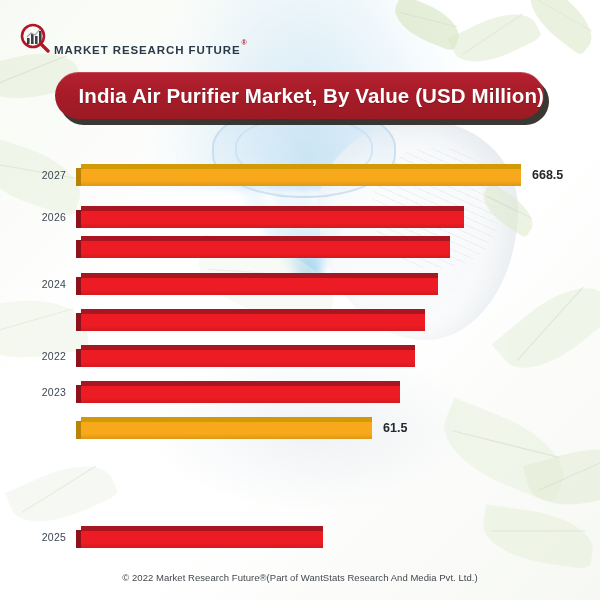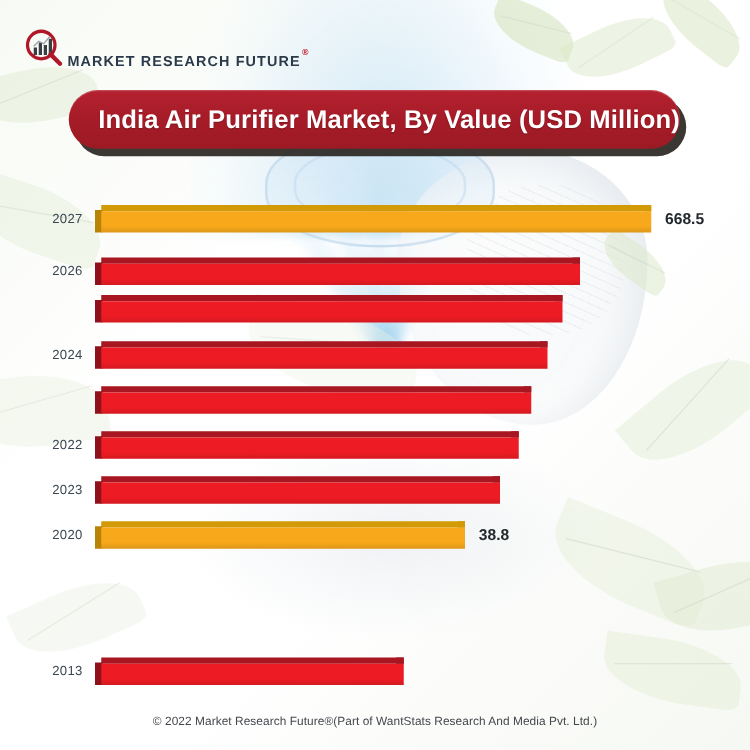--- a/index.html
+++ b/index.html
@@ -333,31 +333,30 @@
       <div class="row" style="top: 381.2px;">
         <div class="year-label">2023</div>
         <div class="bar-3d" title="2021: 302" style="width: 324px;">
           <div class="bar-top" style="width: 319px; background: rgb(168, 22, 33);"></div>
           <div class="bar-side" style="background: rgb(142, 18, 27);"></div>
           <div class="bar-face" style="width: 319px; background: linear-gradient(rgb(237, 28, 36) 0%, rgb(237, 28, 36) 70%, rgb(213, 25, 32) 100%);"></div>
           <div class="bar-cap" style="left: 318px; background: rgb(168, 22, 33);"></div>
         </div>
       </div>
       <div class="row" style="top: 417.4px;">
-        <div class="year-label">2020</div>
         <div class="bar-3d" title="2020: 74.8" style="width: 296px;">
           <div class="bar-top" style="width: 291px; background: rgb(211, 154, 7);"></div>
           <div class="bar-side" style="background: rgb(185, 132, 6);"></div>
           <div class="bar-face" style="width: 291px; background: linear-gradient(rgb(247, 168, 27) 0%, rgb(247, 168, 27) 70%, rgb(222, 151, 24) 100%);"></div>
           <div class="bar-cap" style="left: 290px; background: rgb(211, 154, 7);"></div>
         </div>
-        <div class="value-label" style="left: 383px;">38.8</div>
+        <div class="value-label" style="left: 383px;">61.5</div>
       </div>
       <div class="row" style="top: 526px;">
-        <div class="year-label">2013</div>
+        <div class="year-label">2025</div>
         <div class="bar-3d" title="2017: 44" style="width: 247px;">
           <div class="bar-top" style="width: 242px; background: rgb(168, 22, 33);"></div>
           <div class="bar-side" style="background: rgb(142, 18, 27);"></div>
           <div class="bar-face" style="width: 242px; background: linear-gradient(rgb(237, 28, 36) 0%, rgb(237, 28, 36) 70%, rgb(213, 25, 32) 100%);"></div>
           <div class="bar-cap" style="left: 241px; background: rgb(168, 22, 33);"></div>
         </div>
       </div>
     </div>
 
   <div class="footer">© 2022 Market Research Future®(Part of WantStats Research And Media Pvt. Ltd.)</div>

